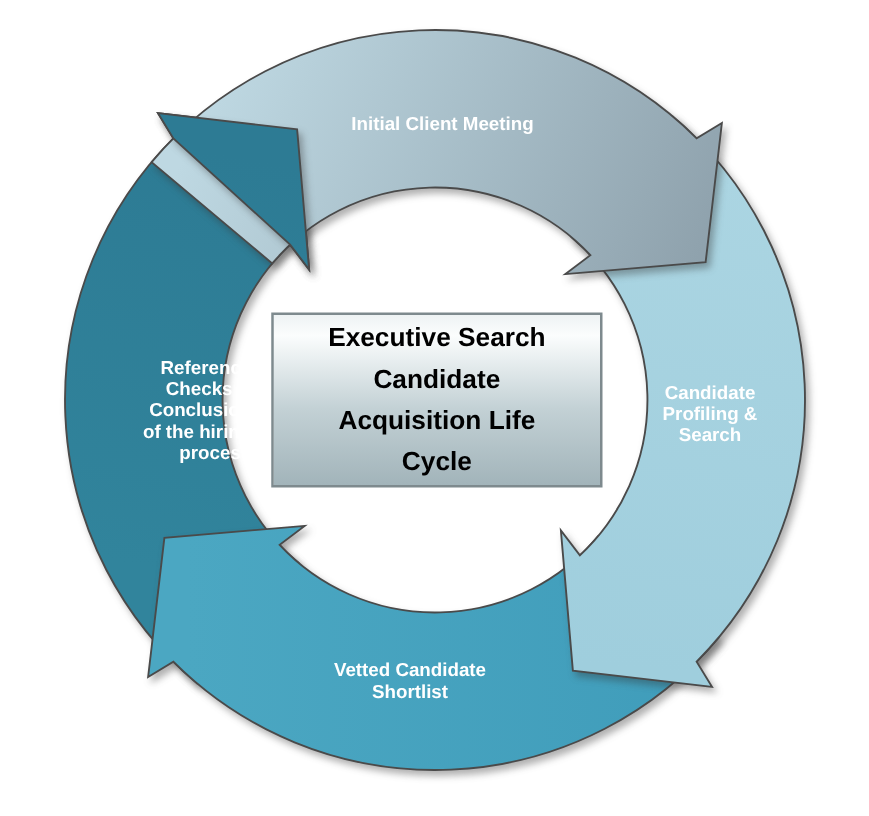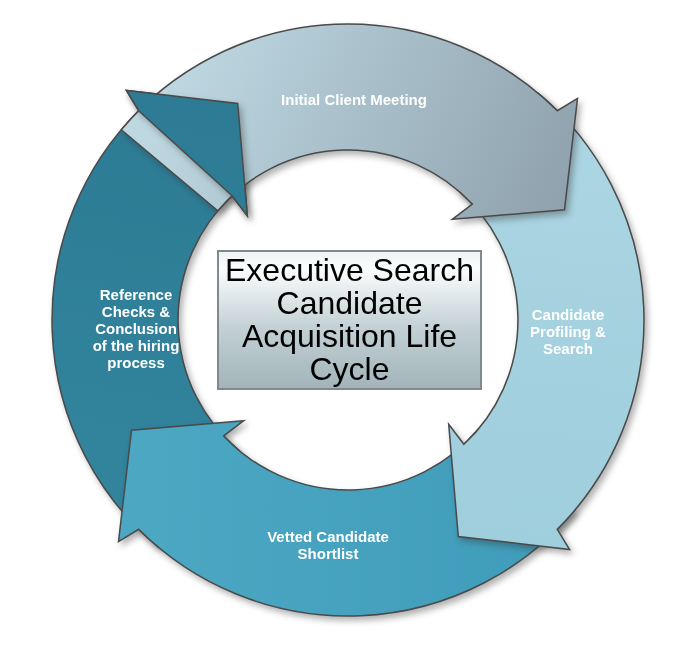--- a/index.html
+++ b/index.html
@@ -28,36 +28,36 @@
   .seg-label {
     position: absolute;
     color: #ffffff;
     font-weight: bold;
     font-size: 15px;
     line-height: 17px;
     white-space: pre-line;
     pointer-events: none;
   }
   .seg-label.center { text-align: center; }
-  .seg-label.left-align { text-align: center; }
+  .seg-label.left-align { text-align: right; }
   .title-box {
     position: absolute;
     left: 217px;
     top: 250px;
     width: 265px;
     height: 140px;
     box-sizing: border-box;
     border: 2px solid #7e8a8e;
     background: linear-gradient(180deg, #eef3f4 0%, #fbfdfd 12%, #c3d1d5 55%, #a2b4ba 100%);
     display: flex;
     align-items: center;
     justify-content: center;
     text-align: center;
-    font-weight: normal;
-    font-size: 32px;
+    font-weight: bold;
+    font-size: 21px;
     line-height: 33px;
     color: #000000;
     white-space: pre-line;
     letter-spacing: 0px;
   }
 </style>
 </head>
 <body>
 
 <div class="stage">

